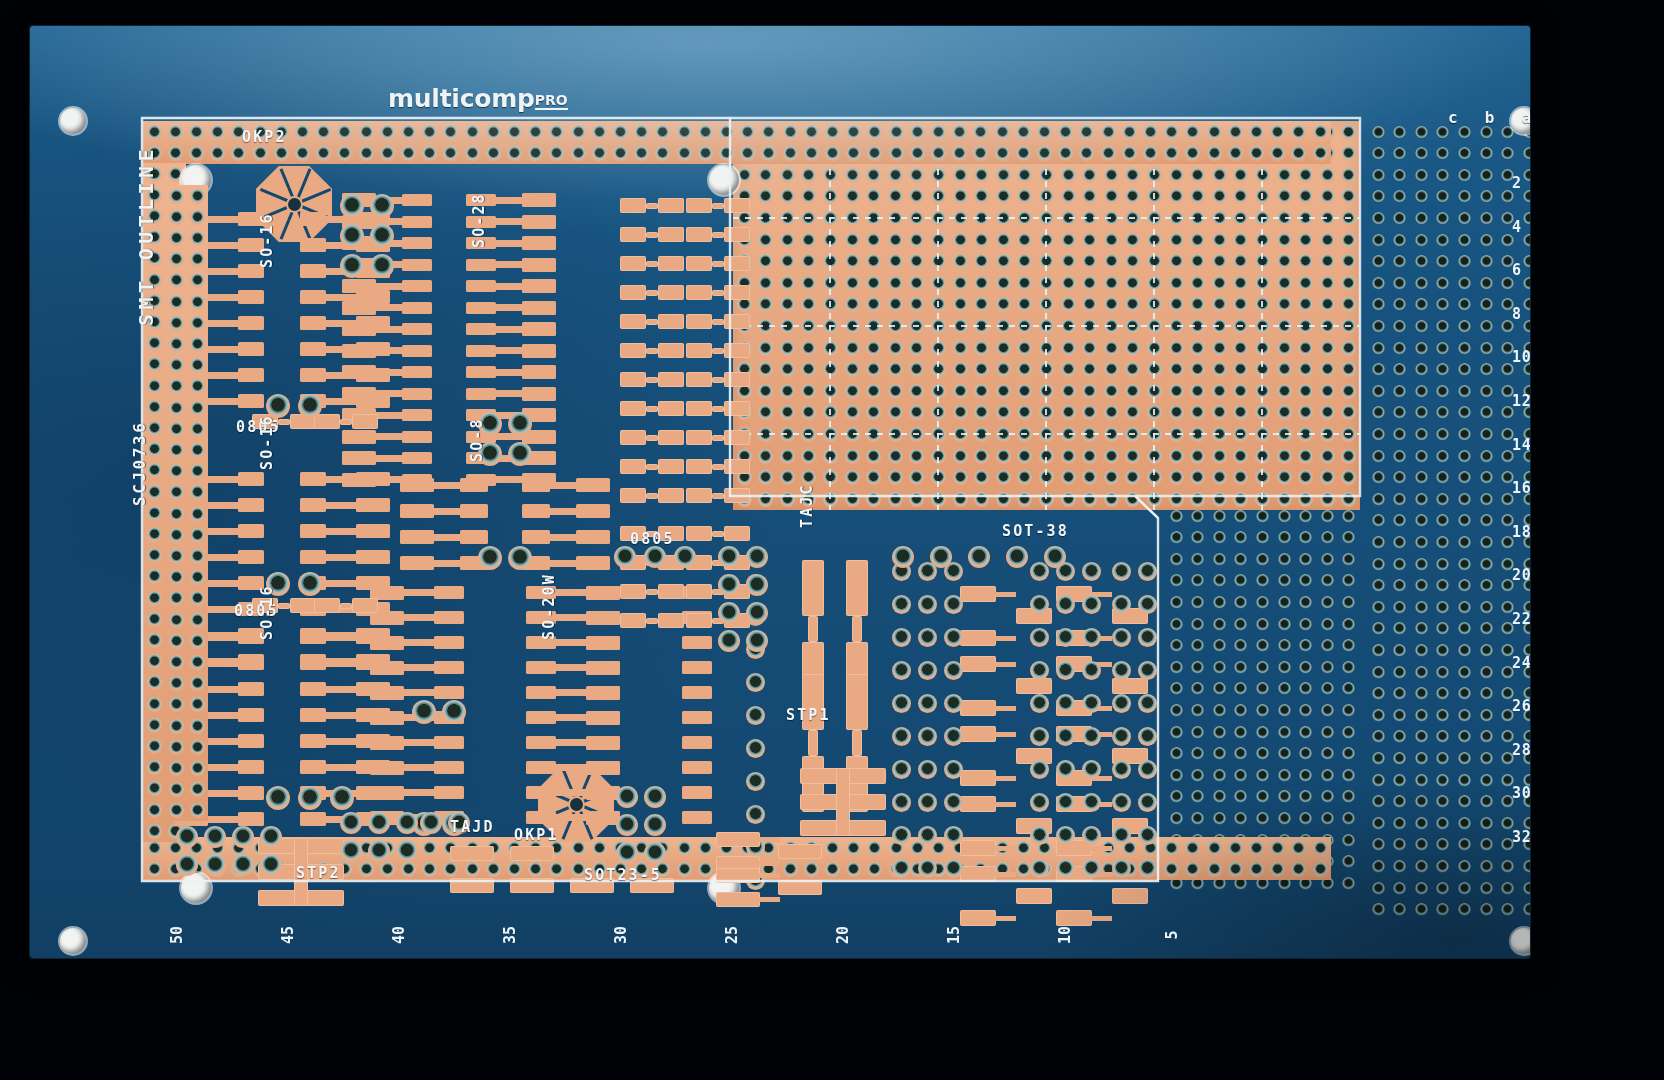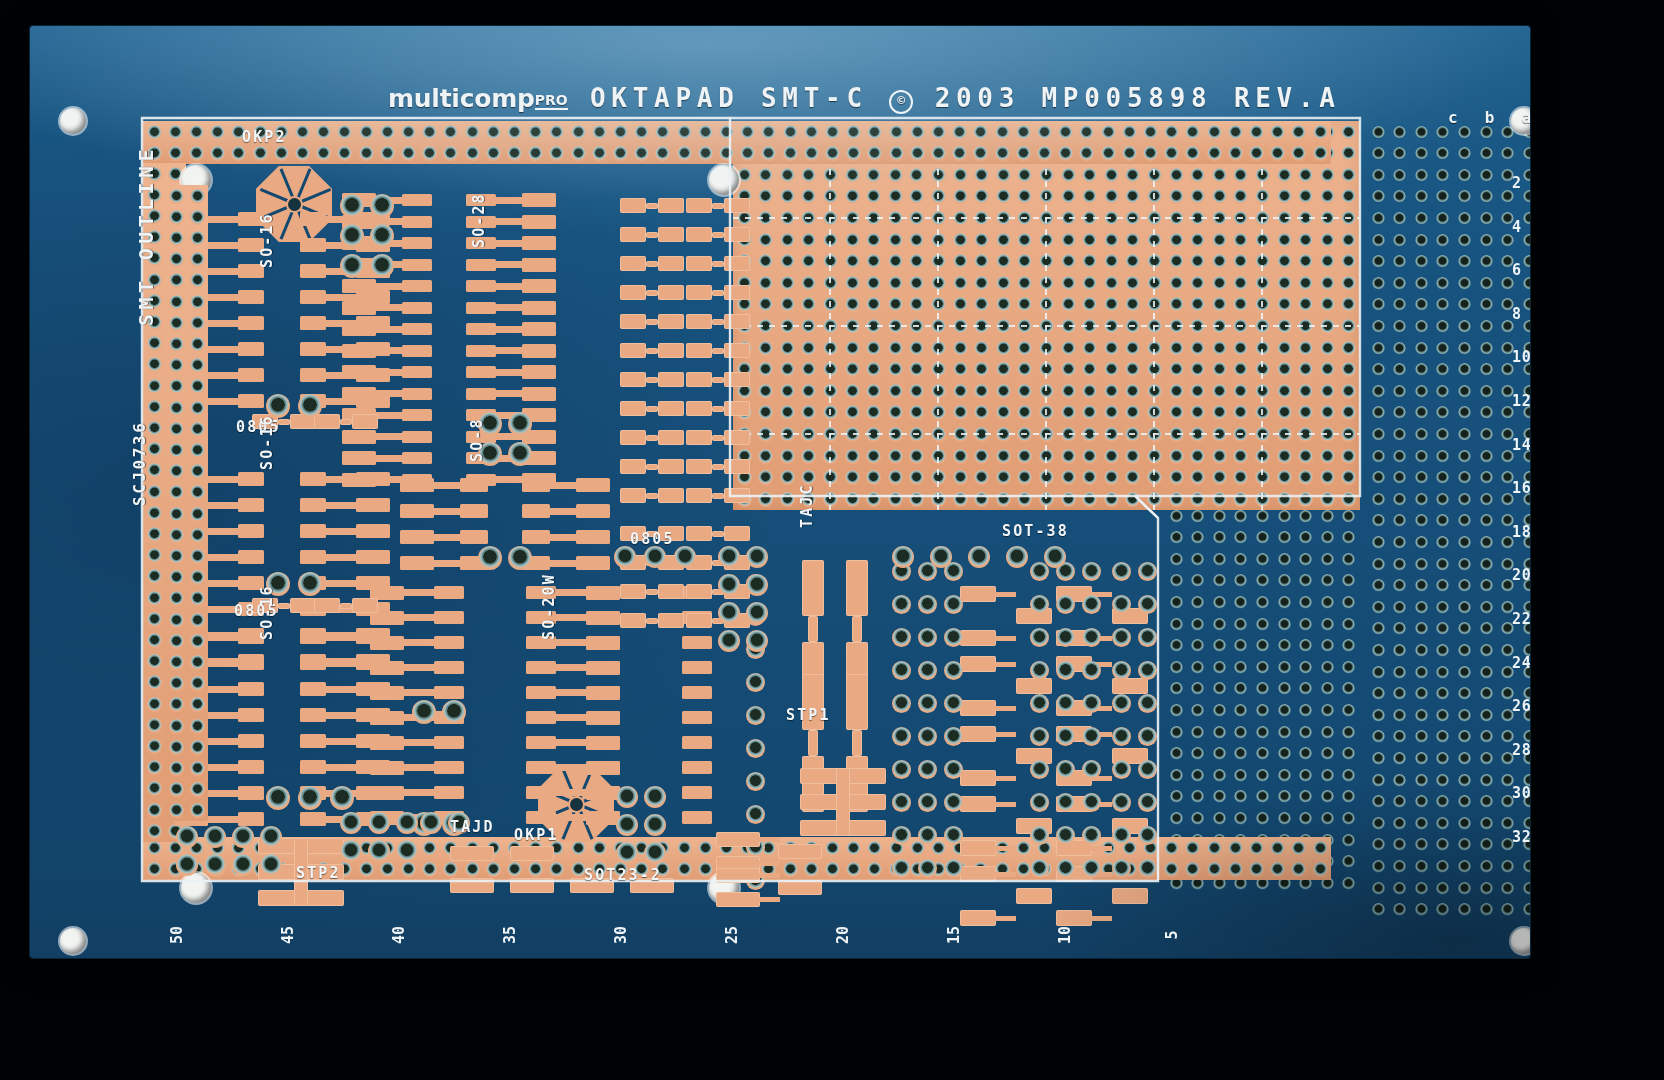--- a/index.html
+++ b/index.html
@@ -97,28 +97,20 @@
 </style>
 </head>
 <body>
 
 <div id="stage">
   <div id="board">
     <div id="inner">
 
       <div class="silk" id="brand">
         <span>multicomp</span><span class="pro">PRO</span>
-      </div>
-      <div class="silk" id="title-line">
-        <span>OKTAPAD</span>
-        <span>SMT-C</span>
-        <span class="copy">©</span>
-        <span>2003</span>
-        <span>MP005898</span>
-        <span>REV.A</span>
       </div>
 
       <div class="silk" id="smt-outline">SMT OUTLINE</div>
       <div class="silk" id="scj">SCJ0736</div>
       <div class="silk" id="cba">c b a</div>
 
       <div id="rownums">
           <div>2</div>
           <div>4</div>
           <div>6</div>
@@ -2218,21 +2210,21 @@
           <div class="lbl" style="left: 206px; top: 392px;">0805</div>
           <div class="lbl v" style="left: 228px; top: 444px; transform: rotate(-90deg);">SO-16</div>
           <div class="lbl v" style="left: 438px; top: 436px; transform: rotate(-90deg);">SO-8</div>
           <div class="lbl" style="left: 204px; top: 576px;">0805</div>
           <div class="lbl" style="left: 600px; top: 504px;">0805</div>
           <div class="lbl v" style="left: 228px; top: 614px; transform: rotate(-90deg);">SO-16</div>
           <div class="lbl v" style="left: 510px; top: 614px; transform: rotate(-90deg);">SO-20W</div>
           <div class="lbl" style="left: 420px; top: 792px;">TAJD</div>
           <div class="lbl" style="left: 484px; top: 800px;">OKP1</div>
           <div class="lbl" style="left: 266px; top: 838px;">STP2</div>
-          <div class="lbl" style="left: 554px; top: 840px;">SOT23-2</div>
+          <div class="lbl" style="left: 554px; top: 840px;">SOT23-5</div>
           <div class="lbl v" style="left: 768px; top: 502px; transform: rotate(-90deg);">TAJC</div>
           <div class="lbl" style="left: 756px; top: 680px;">STP1</div>
           <div class="lbl" style="left: 972px; top: 496px;">SOT-38</div>
         </div>
 
     </div>
   </div>
 </div>
 
 </body></html>

